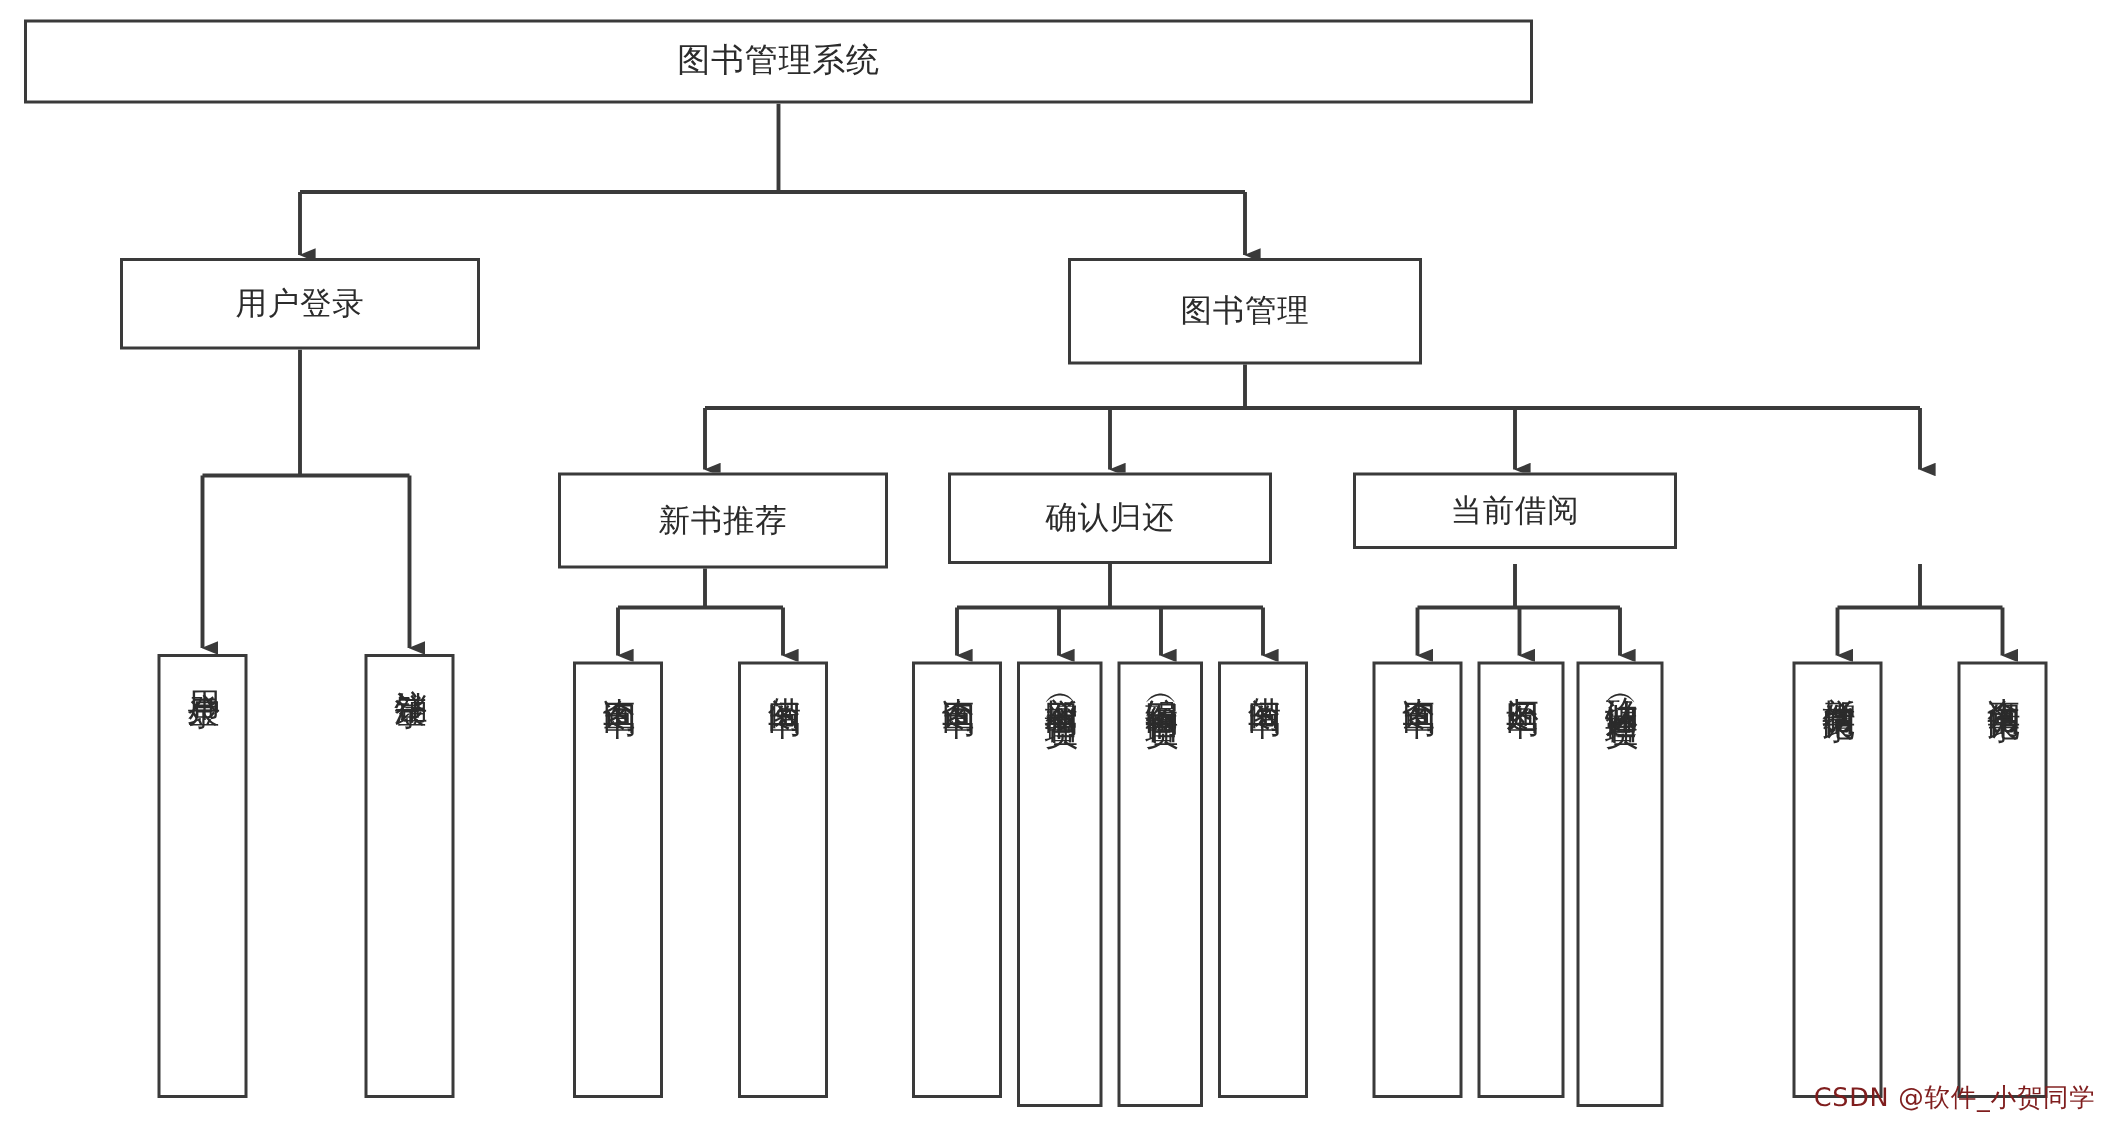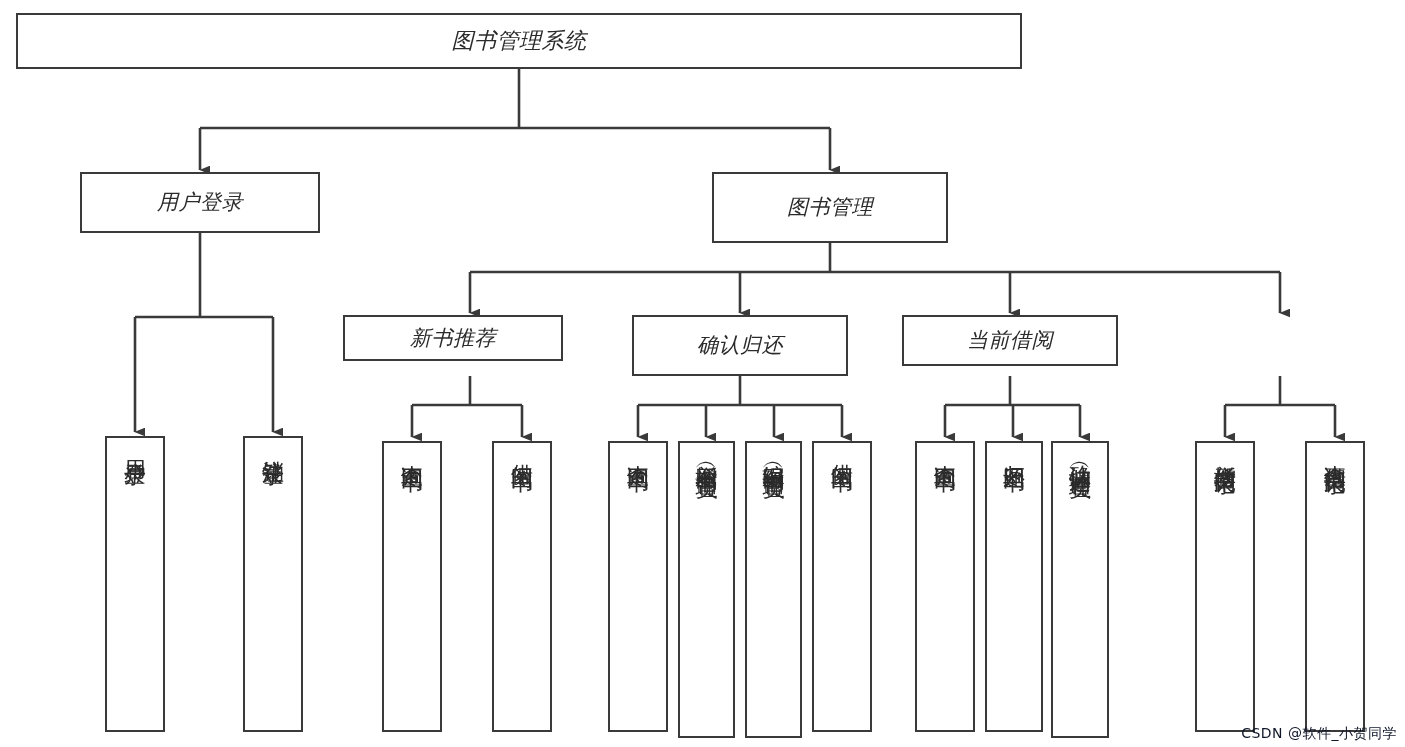--- a/index.html
+++ b/index.html
@@ -40,21 +40,20 @@
   .node .label {
     display: block;
     line-height: 1.05;
     letter-spacing: 0.5px;
     white-space: pre-wrap;
   }
   
   .node.horiz .label {
     font-size: 21px;
     text-align: left;
-    font-style: italic;
   }
   .node.root .label {
     font-size: 22px;
   }
   
   .node.vert {
     align-items: flex-start;
     justify-content: center;
     padding-top: 4px;
   }
@@ -64,22 +63,22 @@
     font-size: 22px;
     line-height: 1.18;
     letter-spacing: 2px;
     text-align: center;
     max-height: 100%;
   }
   .watermark {
     position: absolute;
     right: 8px;
     bottom: 4px;
-    font-size: 14px;
-    color: #0f172a;
+    font-size: 17px;
+    color: #7f1d1d;
     letter-spacing: 0.5px;
     z-index: 3;
     white-space: nowrap;
     font-family: "DejaVu Sans", "Liberation Sans", sans-serif;
   }
 </style>
 </head>
 <body>
 
 <div id="diagram">
@@ -140,21 +139,21 @@
     <span class="label">图书管理系统</span>
   </div>
 
   <div class="node horiz" style="left:80px; top:172px; width:240px; height:61px;">
     <span class="label">用户登录</span>
   </div>
   <div class="node horiz" style="left:712px; top:172px; width:236px; height:71px;">
     <span class="label">图书管理</span>
   </div>
 
-  <div class="node horiz" style="left:343px; top:315px; width:220px; height:46px;">
+  <div class="node horiz" style="left:372px; top:315px; width:220px; height:64px;">
     <span class="label">新书推荐</span>
   </div>
   <div class="node horiz" style="left:632px; top:315px; width:216px; height:61px;">
     <span class="label">确认归还</span>
   </div>
   <div class="node horiz" style="left:902px; top:315px; width:216px; height:51px;">
     <span class="label">当前借阅</span>
   </div>
 
   <div class="node vert" style="left:105px; top:436px; width:60px; height:296px;">

